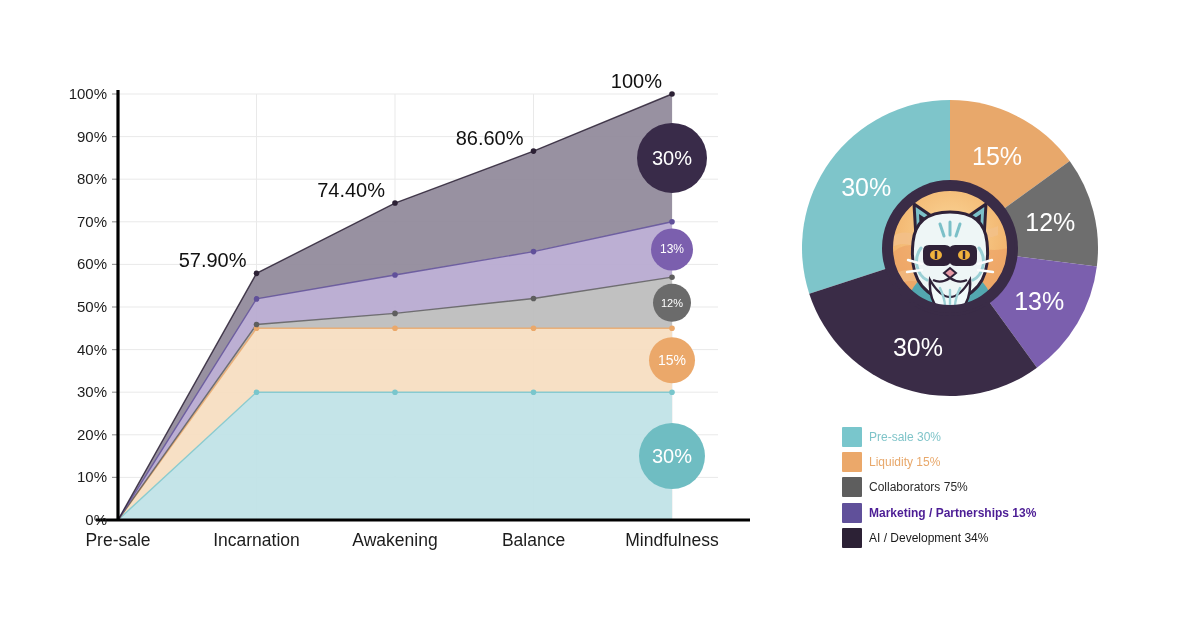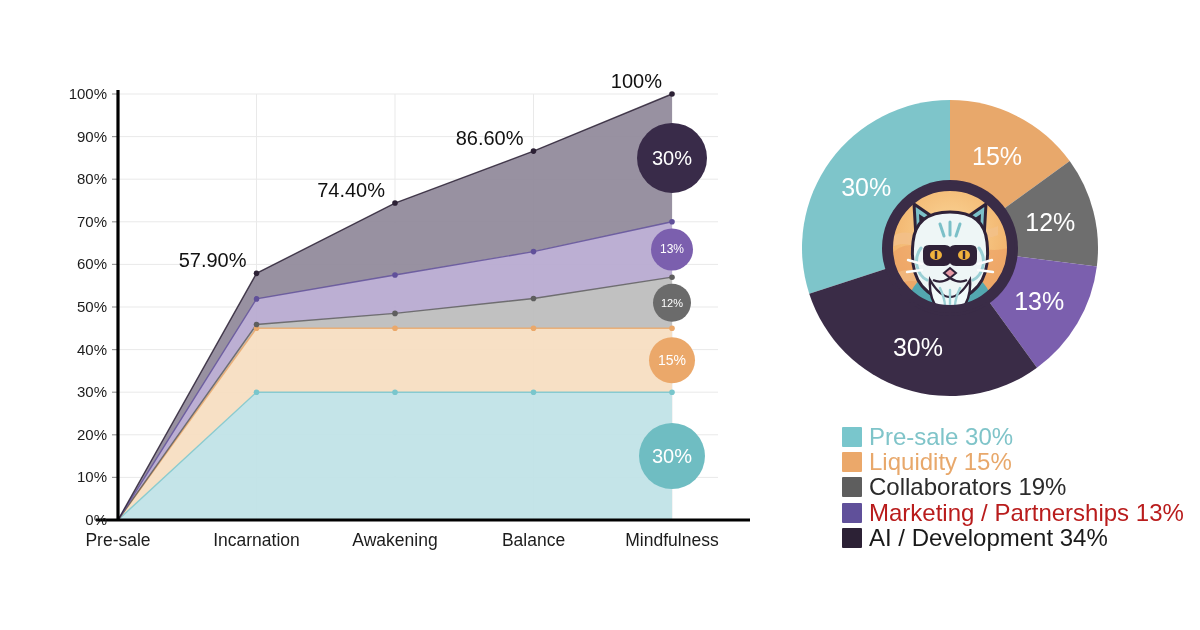--- a/index.html
+++ b/index.html
@@ -41,21 +41,21 @@
     fill:#ffffff;text-anchor:middle;dominant-baseline:central;
     font-family:"Liberation Sans", sans-serif;font-weight:400;font-size:25px;
   }
 
   #legend{position:absolute;left:82px;top:424px;}
   .legend-row{display:flex;align-items:center;height:25.4px;}
   .legend-swatch{
     width:20px;height:20px;margin-right:7px;flex:none;border-radius:1px;
   }
   .legend-text{
-    font-size:24px;white-space:nowrap;
+    font-size:12px;white-space:nowrap;
     font-family:"Liberation Sans", sans-serif;letter-spacing:0px;
   }
 </style>
 </head>
 <body>
 
 <div id="stage">
 
   <div id="area-chart">
     <svg id="area-svg" width="760" height="630" viewBox="0 0 760 630">
@@ -246,25 +246,25 @@
         <div class="legend-row">
           <span class="legend-swatch" style="background: rgb(121, 198, 204);"></span>
           <span class="legend-text" style="color: rgb(127, 196, 201);">Pre-sale 30%</span>
         </div>
         <div class="legend-row">
           <span class="legend-swatch" style="background: rgb(235, 168, 106);"></span>
           <span class="legend-text" style="color: rgb(232, 168, 107);">Liquidity 15%</span>
         </div>
         <div class="legend-row">
           <span class="legend-swatch" style="background: rgb(94, 94, 94);"></span>
-          <span class="legend-text" style="color: rgb(43, 43, 43);">Collaborators 19%</span>
+          <span class="legend-text" style="color: rgb(43, 43, 43);">Collaborators 75%</span>
         </div>
         <div class="legend-row">
           <span class="legend-swatch" style="background: rgb(96, 80, 154);"></span>
-          <span class="legend-text" style="color: #b91c1c;">Marketing / Partnerships 13%</span>
+          <span class="legend-text" style="color: #4c1d95; font-weight: bold;">Marketing / Partnerships 13%</span>
         </div>
         <div class="legend-row">
           <span class="legend-swatch" style="background: rgb(44, 33, 53);"></span>
           <span class="legend-text" style="color: rgb(26, 26, 26);">AI / Development 34%</span>
         </div>
       </div>
   </div>
 </div>
 
 </body></html>

